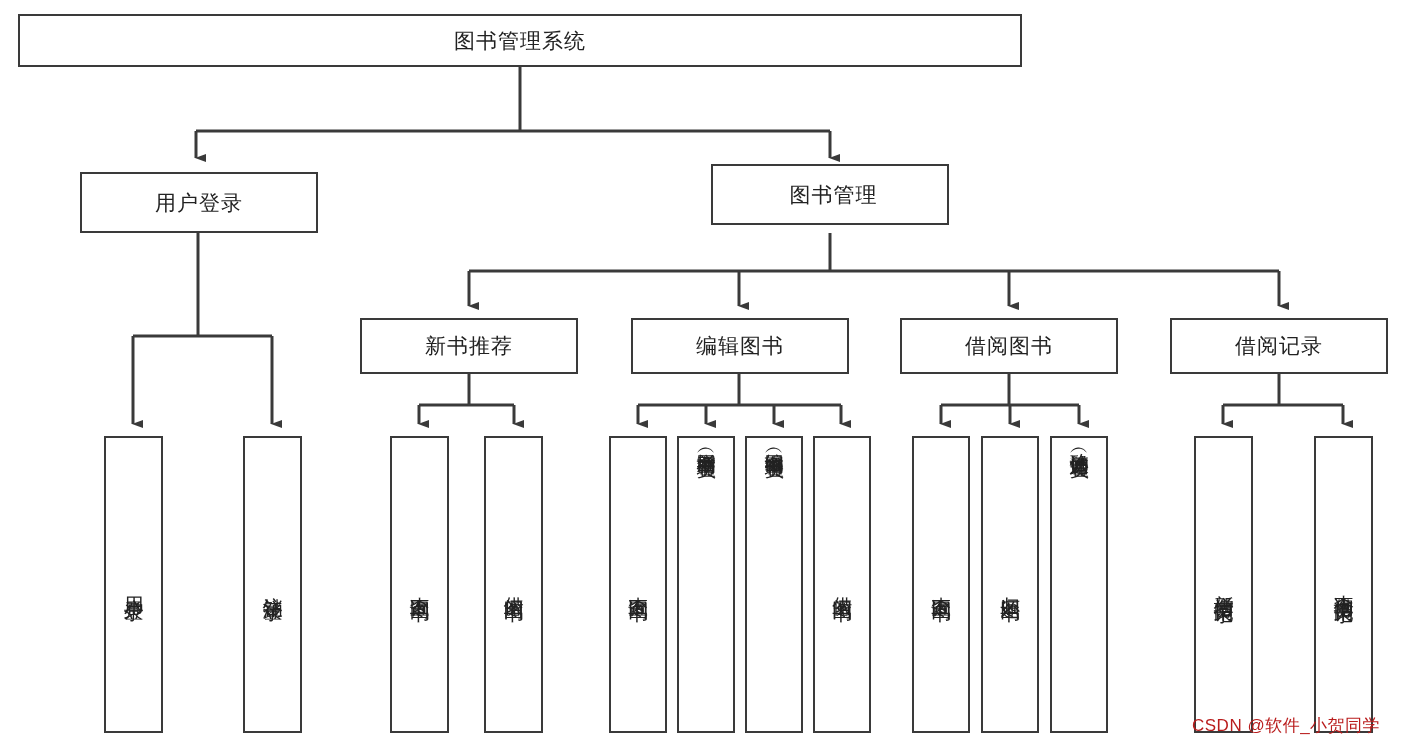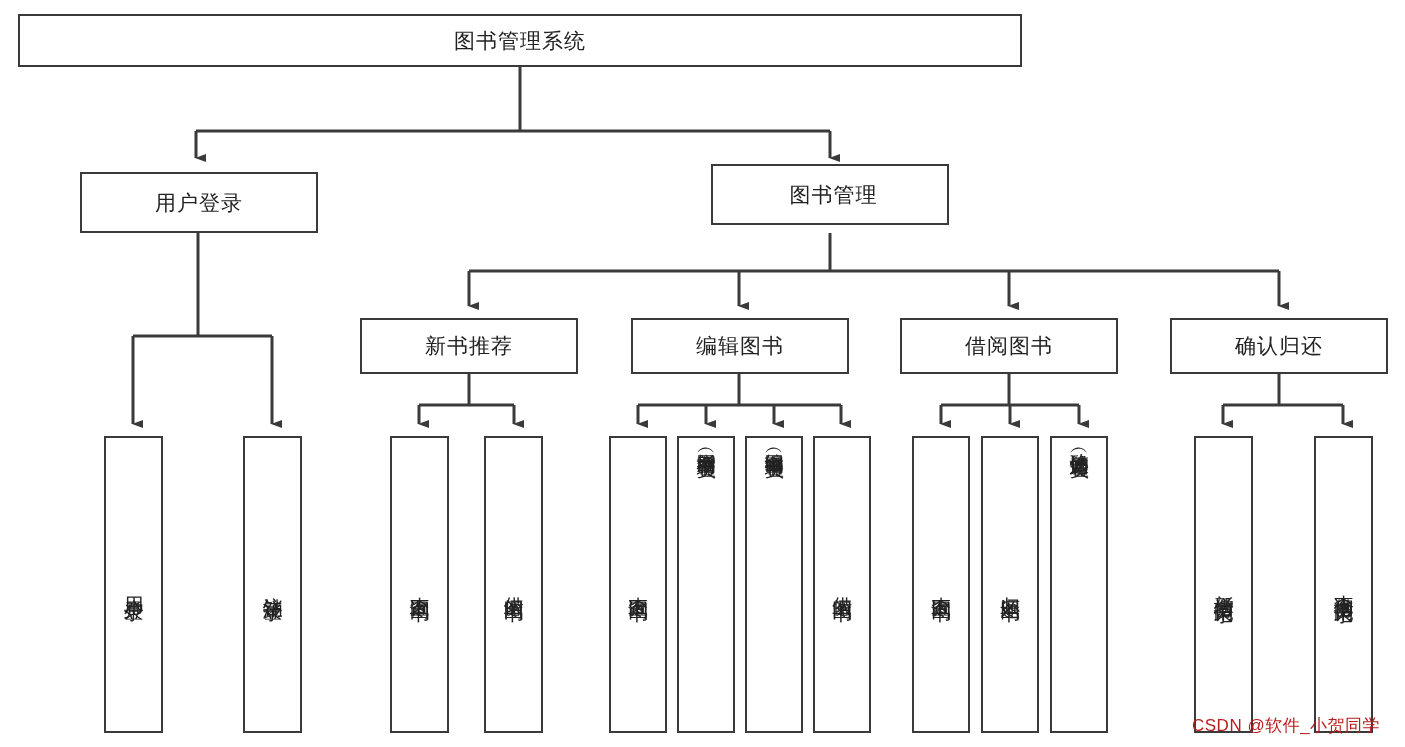--- a/index.html
+++ b/index.html
@@ -134,21 +134,21 @@
 
   <div class="node h" style="left:631px;top:318px;width:218px;height:56px;">
     <span>编辑图书</span>
   </div>
 
   <div class="node h" style="left:900px;top:318px;width:218px;height:56px;">
     <span>借阅图书</span>
   </div>
 
   <div class="node h" style="left:1170px;top:318px;width:218px;height:56px;">
-    <span>确认归还</span>
+    <span>借阅记录</span>
   </div>
 
   <div class="node v mid" style="left:104px;top:436px;width:59px;height:297px;">
     <span class="vtext">用户登录</span>
   </div>
 
   <div class="node v mid" style="left:243px;top:436px;width:59px;height:297px;">
     <span class="vtext">注销登录</span>
   </div>
 

